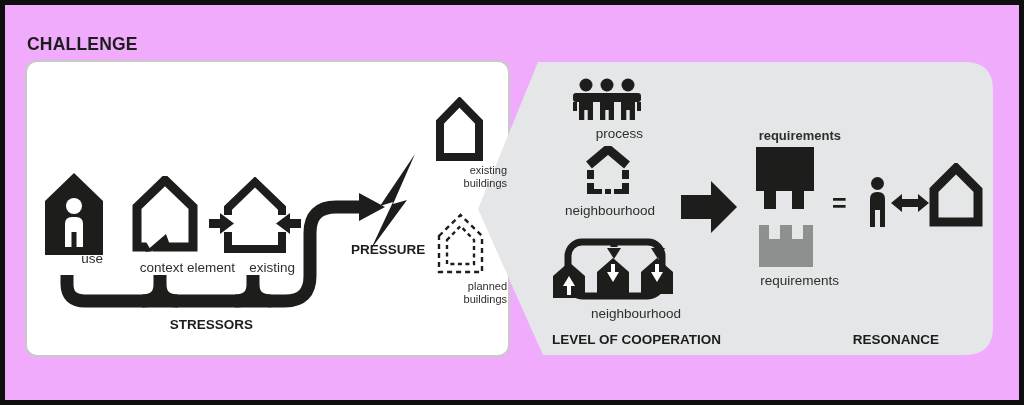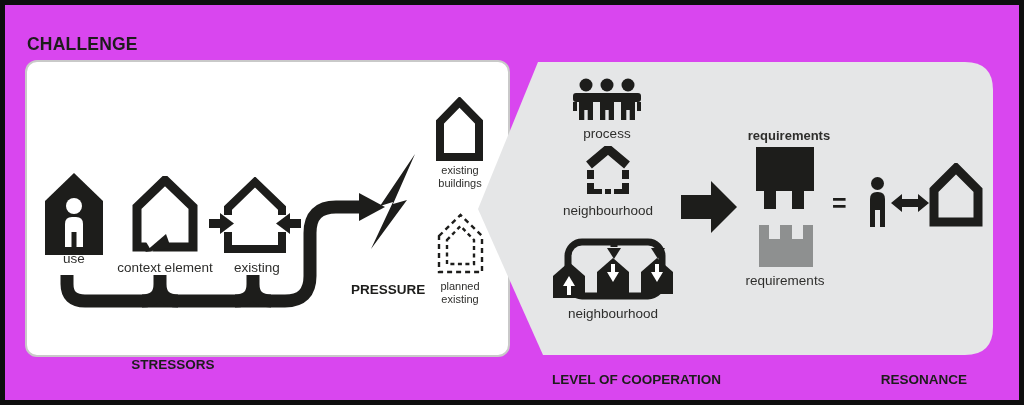--- a/index.html
+++ b/index.html
@@ -1,25 +1,25 @@
 <!DOCTYPE html>
 <html style="--ink: #1d1d1b; --panel-gray: #e5e6e7; --realization-gray: #8e9090;"><head>
 <meta charset="utf-8">
 <style>
   html,body{margin:0;padding:0;background:#ffffff;}
   .canvas{
     position:relative;width:1024px;height:405px;box-sizing:border-box;
-    border:5px solid #0e0e0e;background:#d946ef;overflow:hidden;
+    border:5px solid #0e0e0e;background:#f0abfc;overflow:hidden;
     font-family:"Liberation Sans",sans-serif;color:var(--ink,#1d1d1b);
   }
   .abs{position:absolute;}
   .title{font-weight:bold;font-size:17.5px;letter-spacing:.2px;white-space:nowrap;color:var(--ink,#1d1d1b);}
-  .lbl{font-size:13.5px;color:#2e2e2c;text-align:center;white-space:pre-line;line-height:1.18;}
+  .lbl{font-size:13.5px;color:#2e2e2c;text-align:right;white-space:pre-line;line-height:1.18;}
   .lbl-sm{font-size:11px;}
-  .hdr{font-weight:bold;font-size:13.5px;white-space:nowrap;color:var(--ink,#1d1d1b);margin-top:40px;}
+  .hdr{font-weight:bold;font-size:13.5px;white-space:nowrap;color:var(--ink,#1d1d1b);}
   .eq{font-weight:bold;font-size:25px;line-height:1;color:var(--ink,#1d1d1b);}
   .panelL{
     left:20px;top:55px;width:485px;height:297px;box-sizing:border-box;
     border:2px solid #c9c9c9;border-radius:12px;background:#fff;
   }
   svg{display:block;}
   .ink{fill:var(--ink,#1d1d1b);}
   .ink-stroke{stroke:var(--ink,#1d1d1b);fill:none;}
   .white-fill{fill:#ffffff;}
   .panel-fill{fill:var(--panel-gray,#e5e6e7);}
@@ -65,35 +65,35 @@
   <div class="abs lbl" style="left:90px;top:255px;width:140px">context element</div>
   <div class="abs lbl" style="left:214px;top:255px;width:76px">existing</div>
 
   <svg class="abs" style="left:0;top:0;pointer-events:none" width="1024" height="405" viewBox="0 0 1024 405">
     <path class="ink-stroke" stroke-width="13" d="M62 270 L62 279 Q62 296 80 296 H280 Q305 296 305 271 V228 Q305 202 331 202 H356"></path>
     <path class="ink-stroke" stroke-width="13" d="M155 270 V279 Q155 296 173 296 M155 270 V279 Q155 296 137 296 M248 270 V279 Q248 296 266 296 M248 270 V279 Q248 296 230 296"></path>
     <polygon class="ink" points="354,188 380,202 354,216"></polygon>
     <path class="ink" d="M410 149 L375 201 L388 197 L366 244 L402 195 L388 199 Z"></path>
   </svg>
 
-  <div class="abs hdr" style="left:88px;top:312px;width:160px;text-align:center">STRESSORS</div>
+  <div class="abs hdr" style="left:88px;top:312px;width:160px;text-align:right">STRESSORS</div>
   <div class="abs hdr" style="left:346px;top:237px">PRESSURE</div>
 
   <svg class="abs" style="left:431px;top:92px" width="47" height="64" viewBox="0 0 47 64">
     <path class="ink-stroke" stroke-width="8" d="M4 25 L23.5 5 L43 25 V60 H4 Z"></path>
   </svg>
   <div class="abs lbl lbl-sm" style="left:408px;top:159px;width:94px">existing
 buildings</div>
 
   <svg class="abs" style="left:431px;top:207px" width="49" height="63" viewBox="0 0 49 63">
     <path class="ink-stroke" stroke-width="2.4" stroke-dasharray="5 4" d="M3 24 L24.5 3 L46 24 V60 H3 Z"></path>
     <path class="ink-stroke" stroke-width="2.4" stroke-dasharray="4 3.5" d="M11 28 L24.5 14 L38 28 V52 H11 Z"></path>
   </svg>
   <div class="abs lbl lbl-sm" style="left:408px;top:275px;width:94px">planned
-existing</div>
+buildings</div>
 
   <svg class="abs" style="left:568px;top:73px" width="68" height="46" viewBox="0 0 68 46">
     <circle class="ink" cx="13" cy="7" r="6.5"></circle>
     <circle class="ink" cx="34" cy="7" r="6.5"></circle>
     <circle class="ink" cx="55" cy="7" r="6.5"></circle>
     <rect class="ink" x="0" y="15" width="68" height="9" rx="3"></rect>
     <rect class="ink" x="0" y="24" width="4" height="9"></rect>
     <rect class="ink" x="64" y="24" width="4" height="9"></rect>
     <rect class="ink" x="6" y="24" width="14" height="18"></rect>
     <rect class="ink" x="27" y="24" width="14" height="18"></rect>
@@ -154,15 +154,15 @@
   </svg>
 
   <svg class="abs" style="left:886px;top:188px" width="38" height="20" viewBox="0 0 38 20">
     <path class="ink" d="M0 10 L11 1 V6 H27 V1 L38 10 L27 19 V14 H11 V19 Z"></path>
   </svg>
 
   <svg class="abs" style="left:924px;top:158px" width="54" height="64" viewBox="0 0 54 64">
     <path class="ink-stroke" stroke-width="9" d="M5 27 L27 5 L49 27 V59 H5 Z"></path>
   </svg>
 
-  <div class="abs hdr" style="left:820px;top:327px;width:142px;text-align:right">RESONANCE</div>
+  <div class="abs hdr" style="left:820px;top:327px;width:142px;text-align:center">RESONANCE</div>
 
 </div>
 
 </body></html>

